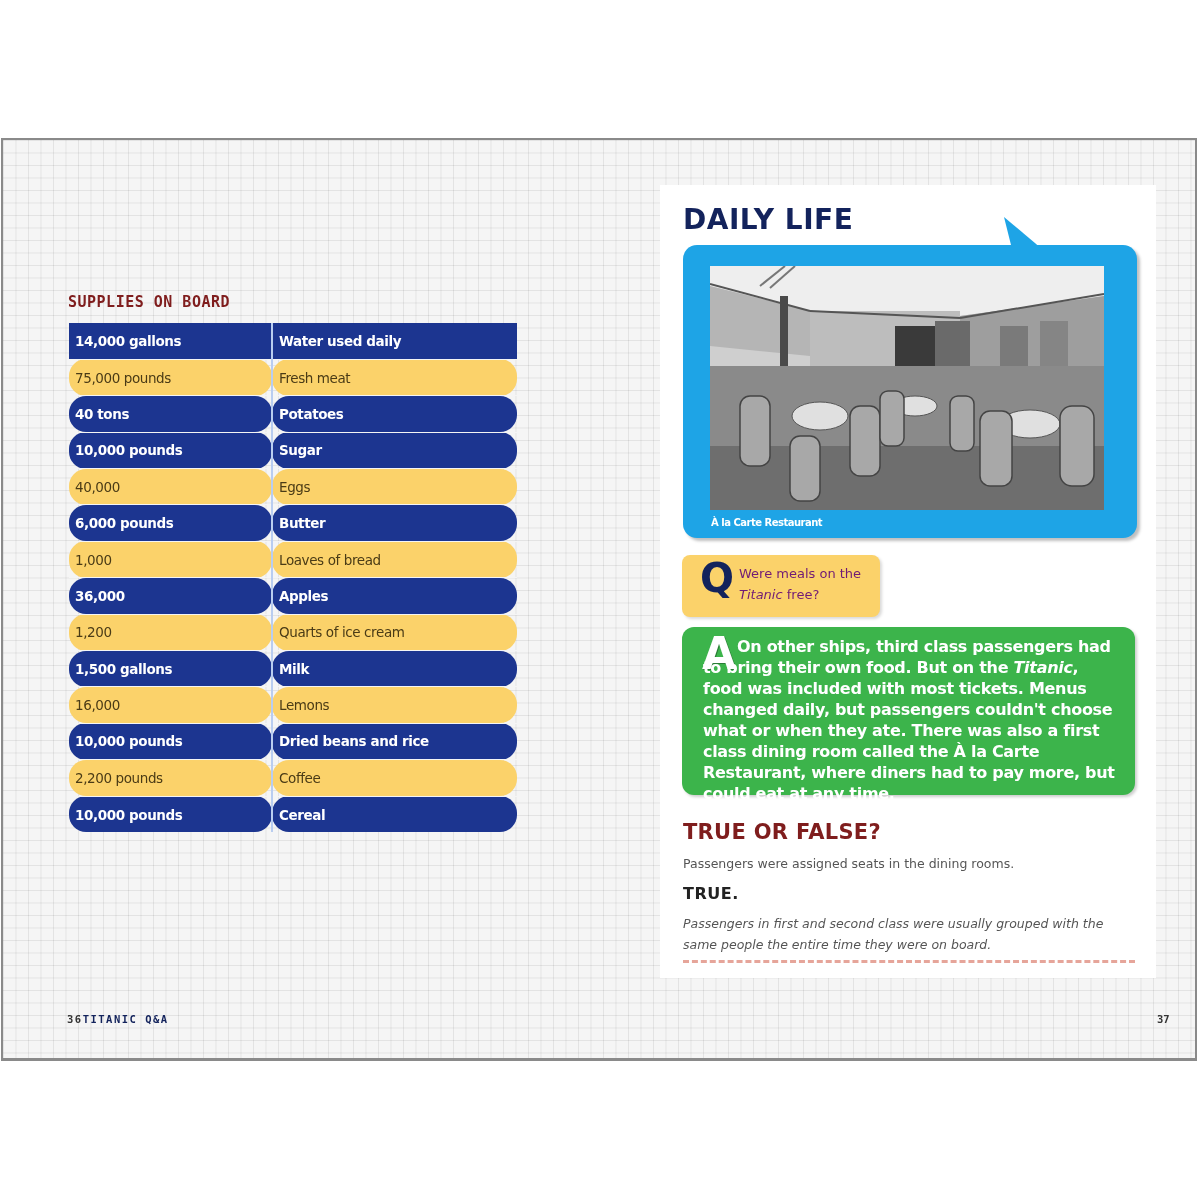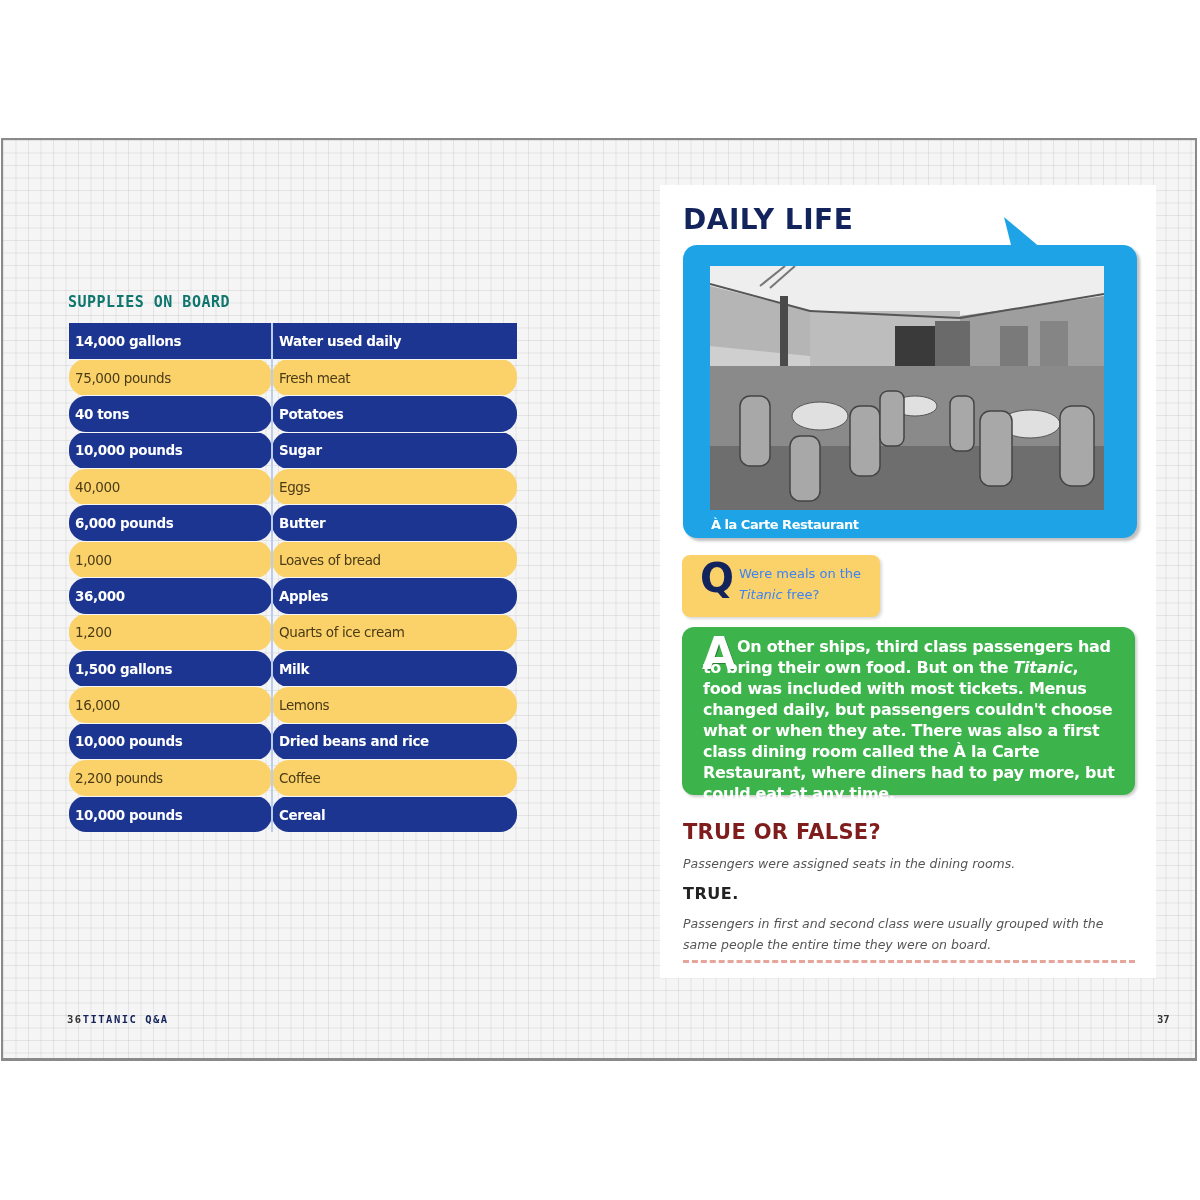--- a/index.html
+++ b/index.html
@@ -11,21 +11,21 @@
     position: absolute; left: 1px; top: 138px; width: 1196px; height: 923px;
     border: 2px solid #8a8a8a; border-bottom-width: 3px; box-sizing: border-box;
     background-color: #f5f5f5;
     background-image:
       linear-gradient(to right, rgba(0,0,0,0.075) 1px, transparent 1px),
       linear-gradient(to bottom, rgba(0,0,0,0.075) 1px, transparent 1px);
     background-size: 12.5px 12.5px;
   }
   .supplies-title {
     position: absolute; left: 68px; top: 293px; font-family: "DejaVu Sans Mono", monospace;
-    font-weight: bold; font-size: 15px; letter-spacing: 0.5px; color: #0f766e;
+    font-weight: bold; font-size: 15px; letter-spacing: 0.5px; color: #7f1d1d;
   }
   .supplies-table {
     position: absolute; left: 69px; top: 323px; width: 448px; border-collapse: collapse;
   }
   .supplies-table td {
     height: 36.4px; padding: 0 6px; font-size: 13.5px; box-sizing: border-box; vertical-align: middle;
     letter-spacing: -0.4px;
   }
   .supplies-table td.c1 { width: 203px; border-right: 2px solid #b9cdf0; }
   .supplies-table tr.dark td { background: #1c3590; color: #ffffff; font-weight: bold; }
@@ -42,53 +42,53 @@
   .photo-box {
     position: absolute; left: 683px; top: 245px; width: 454px; height: 293px; background: #1ea4e6;
     border-radius: 14px; box-shadow: 3px 3px 3px rgba(0,0,0,0.25);
   }
   .bubble-tail { position: absolute; left: 1000px; top: 215px; width: 50px; height: 34px; }
   .photo {
     position: absolute; left: 710px; top: 266px; width: 394px; height: 244px; overflow: hidden;
     background: #d6d6d6;
   }
   .photo-caption {
-    position: absolute; left: 711px; top: 517px; font-size: 13px; font-weight: bold; color: #ffffff;
+    position: absolute; left: 711px; top: 517px; font-size: 10px; font-weight: bold; color: #ffffff;
     letter-spacing: -0.5px;
   }
   .q-box {
     position: absolute; left: 682px; top: 555px; width: 198px; height: 62px; background: #fbd26a;
     border-radius: 8px; box-shadow: 2px 2px 3px rgba(0,0,0,0.15);
   }
   .q-letter {
     position: absolute; left: 700px; top: 558px; font-size: 40px; font-weight: bold; color: #13235c;
     line-height: 1;
   }
   .q-text {
-    position: absolute; left: 739px; top: 563px; font-size: 13px; line-height: 21px; color: #3b82f6;
+    position: absolute; left: 739px; top: 563px; font-size: 13px; line-height: 21px; color: #701a75;
     width: 140px;
   }
   .a-box {
     position: absolute; left: 682px; top: 627px; width: 453px; height: 168px; background: #3cb44b;
     border-radius: 12px; box-shadow: 2px 2px 3px rgba(0,0,0,0.2);
   }
   .a-letter {
     position: absolute; left: 702px; top: 632px; font-size: 44px; font-weight: bold; color: #ffffff;
     line-height: 1; text-shadow: 1px 1px 0 #2a7d35;
   }
   .a-text {
     position: absolute; left: 703px; top: 636px; width: 412px; font-size: 16px; line-height: 21px;
     color: #ffffff; font-weight: bold; letter-spacing: -0.3px; text-indent: 34px;
   }
   .tf-title {
     position: absolute; left: 683px; top: 820px; font-size: 21px; font-weight: bold; color: #7f1d1d;
     letter-spacing: 0.3px;
   }
   .tf-question {
-    position: absolute; left: 683px; top: 856px; font-size: 12.5px; font-style: italic; color: #555;
+    position: absolute; left: 683px; top: 856px; font-size: 12.5px; color: #555;
   }
   .tf-answer {
     position: absolute; left: 683px; top: 884px; font-size: 16px; font-weight: bold; color: #222;
     letter-spacing: 0.5px;
   }
   .tf-explain {
     position: absolute; left: 683px; top: 913px; width: 450px; font-size: 12.5px; line-height: 21px;
     font-style: italic; color: #555;
   }
   .tf-divider {

